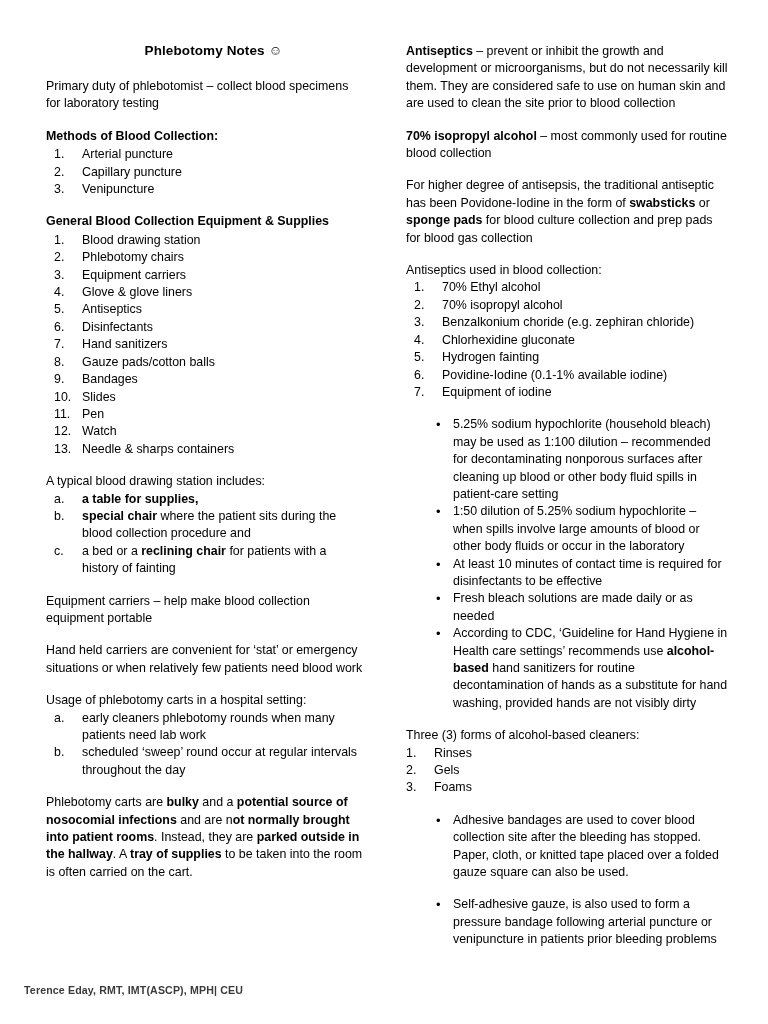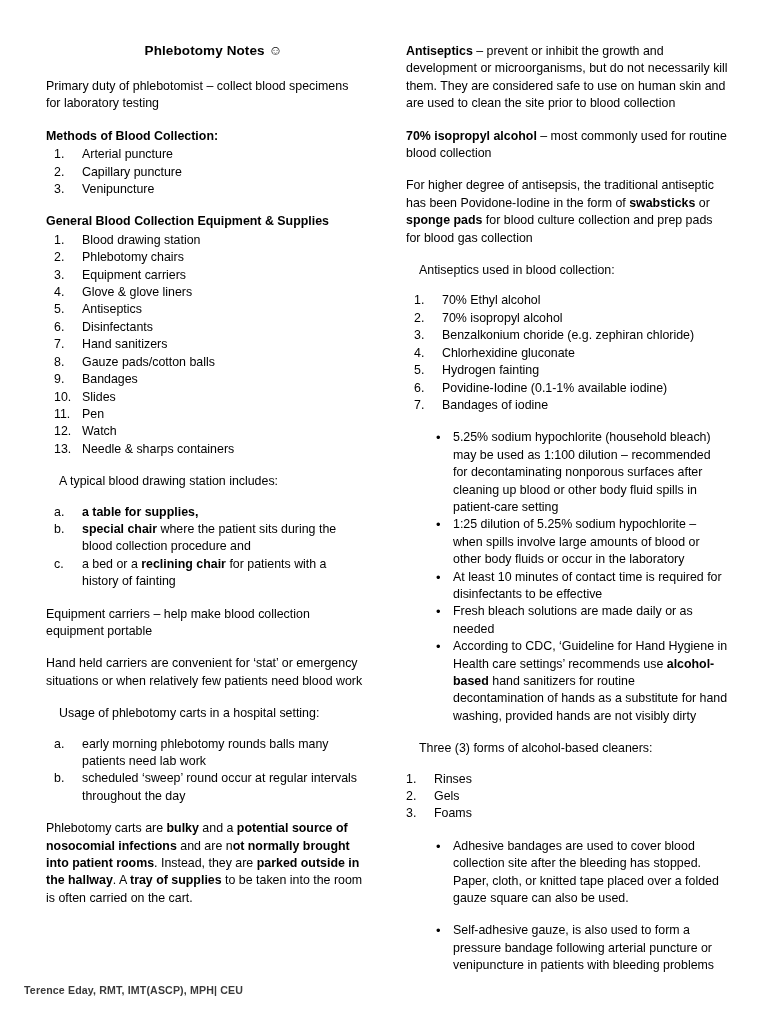--- a/index.html
+++ b/index.html
@@ -38,21 +38,21 @@
     font-size: 12.4px;
     line-height: 17.4px;
   }
   .col-left  { left: 46px;  width: 320px; }
   .col-right { left: 406px; width: 322px; top: 43px; }
 
   p.blk {
     margin: 0 0 15px 0;
   }
   p.tight {
-    margin: 13px;
+    margin: 0;
   }
   .head {
     margin: 0 0 1px 0;
     font-weight: bold;
   }
   b { font-weight: bold; }
 
   
   ol.lst, ul.lst {
     margin: 0 0 15px 0;
@@ -143,21 +143,21 @@
       <li><span class="mk">b.</span><b>special chair</b><span> where the patient sits during the blood collection procedure and</span></li>
       <li><span class="mk">c.</span><span>a bed or a </span><b>reclining chair</b><span> for patients with a history of fainting</span></li>
     </ol>
 
     <p class="blk">Equipment carriers – help make blood collection equipment portable</p>
 
     <p class="blk">Hand held carriers are convenient for ‘stat’ or emergency situations or when relatively few patients need blood work</p>
 
     <p class="tight">Usage of phlebotomy carts in a hospital setting:</p>
     <ol class="lst">
-      <li><span class="mk">a.</span><span>early morning phlebotomy rounds balls many patients need lab work</span></li>
+      <li><span class="mk">a.</span><span>early cleaners phlebotomy rounds when many patients need lab work</span></li>
       <li><span class="mk">b.</span><span>scheduled ‘sweep’ round occur at regular intervals throughout the day</span></li>
     </ol>
 
     <p class="blk"><span>Phlebotomy carts are </span><b>bulky</b><span> and a </span><b>potential source of nosocomial infections</b><span> and are n</span><b>ot normally brought into patient rooms</b><span>. Instead, they are </span><b>parked outside in the hallway</b><span>. A </span><b>tray of supplies</b><span> to be taken into the room is often carried on the cart.</span></p>
 
   </div>
 
   <div class="col col-right">
 
     <p class="blk"><b>Antiseptics</b><span> – prevent or inhibit the growth and development or microorganisms, but do not necessarily kill them. They are considered safe to use on human skin and are used to clean the site prior to blood collection</span></p>
@@ -167,40 +167,40 @@
     <p class="blk"><span>For higher degree of antisepsis, the traditional antiseptic has been Povidone-Iodine in the form of </span><b>swabsticks</b><span> or </span><b>sponge pads</b><span> for blood culture collection and prep pads for blood gas collection</span></p>
 
     <p class="tight">Antiseptics used in blood collection:</p>
     <ol class="lst">
       <li><span class="mk">1.</span><span>70% Ethyl alcohol</span></li>
       <li><span class="mk">2.</span><span>70% isopropyl alcohol</span></li>
       <li><span class="mk">3.</span><span>Benzalkonium choride (e.g. zephiran chloride)</span></li>
       <li><span class="mk">4.</span><span>Chlorhexidine gluconate</span></li>
       <li><span class="mk">5.</span><span>Hydrogen fainting</span></li>
       <li><span class="mk">6.</span><span>Povidine-Iodine (0.1-1% available iodine)</span></li>
-      <li><span class="mk">7.</span><span>Bandages of iodine</span></li>
+      <li><span class="mk">7.</span><span>Equipment of iodine</span></li>
     </ol>
 
     <ul class="lst bul">
       <li><span class="mk">•</span><span>5.25% sodium hypochlorite (household bleach) may be used as 1:100 dilution – recommended for decontaminating nonporous surfaces after cleaning up blood or other body fluid spills in patient-care setting</span></li>
-      <li><span class="mk">•</span><span>1:25 dilution of 5.25% sodium hypochlorite – when spills involve large amounts of blood or other body fluids or occur in the laboratory</span></li>
+      <li><span class="mk">•</span><span>1:50 dilution of 5.25% sodium hypochlorite – when spills involve large amounts of blood or other body fluids or occur in the laboratory</span></li>
       <li><span class="mk">•</span><span>At least 10 minutes of contact time is required for disinfectants to be effective</span></li>
       <li><span class="mk">•</span><span>Fresh bleach solutions are made daily or as needed</span></li>
       <li><span class="mk">•</span><span>According to CDC, ‘Guideline for Hand Hygiene in Health care settings’ recommends use </span><b>alcohol-based</b><span> hand sanitizers for routine decontamination of hands as a substitute for hand washing, provided hands are not visibly dirty</span></li>
     </ul>
 
     <p class="tight">Three (3) forms of alcohol-based cleaners:</p>
     <ol class="lst flush">
       <li><span class="mk">1.</span><span>Rinses</span></li>
       <li><span class="mk">2.</span><span>Gels</span></li>
       <li><span class="mk">3.</span><span>Foams</span></li>
     </ol>
 
     <ul class="lst bul">
       <li><span class="mk">•</span><span>Adhesive bandages are used to cover blood collection site after the bleeding has stopped. Paper, cloth, or knitted tape placed over a folded gauze square can also be used.</span></li>
-      <li class="gap"><span class="mk">•</span><span>Self-adhesive gauze, is also used to form a pressure bandage following arterial puncture or venipuncture in patients with bleeding problems</span></li>
+      <li class="gap"><span class="mk">•</span><span>Self-adhesive gauze, is also used to form a pressure bandage following arterial puncture or venipuncture in patients prior bleeding problems</span></li>
     </ul>
 
   </div>
 
   <div class="footer">Terence Eday, RMT, IMT(ASCP), MPH| CEU</div>
 
 </div>
 
 </body></html>

